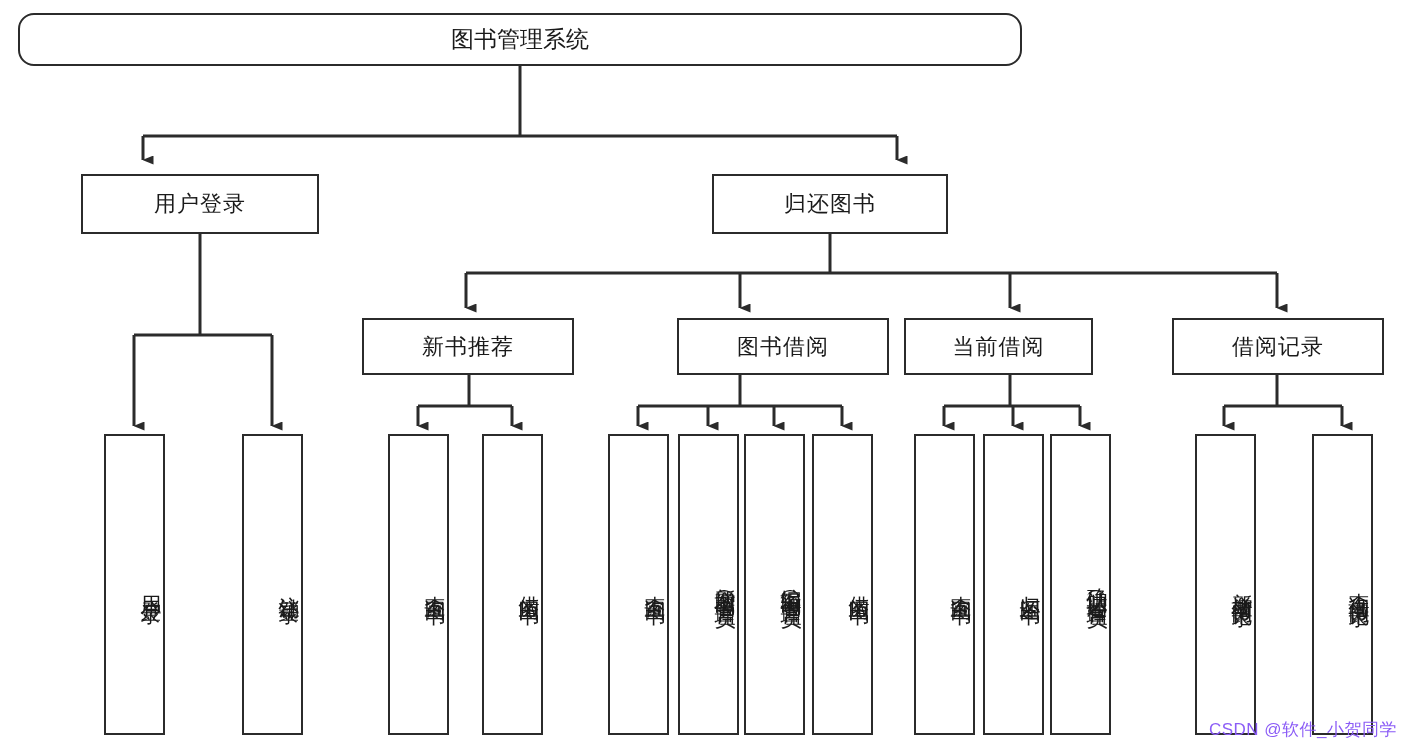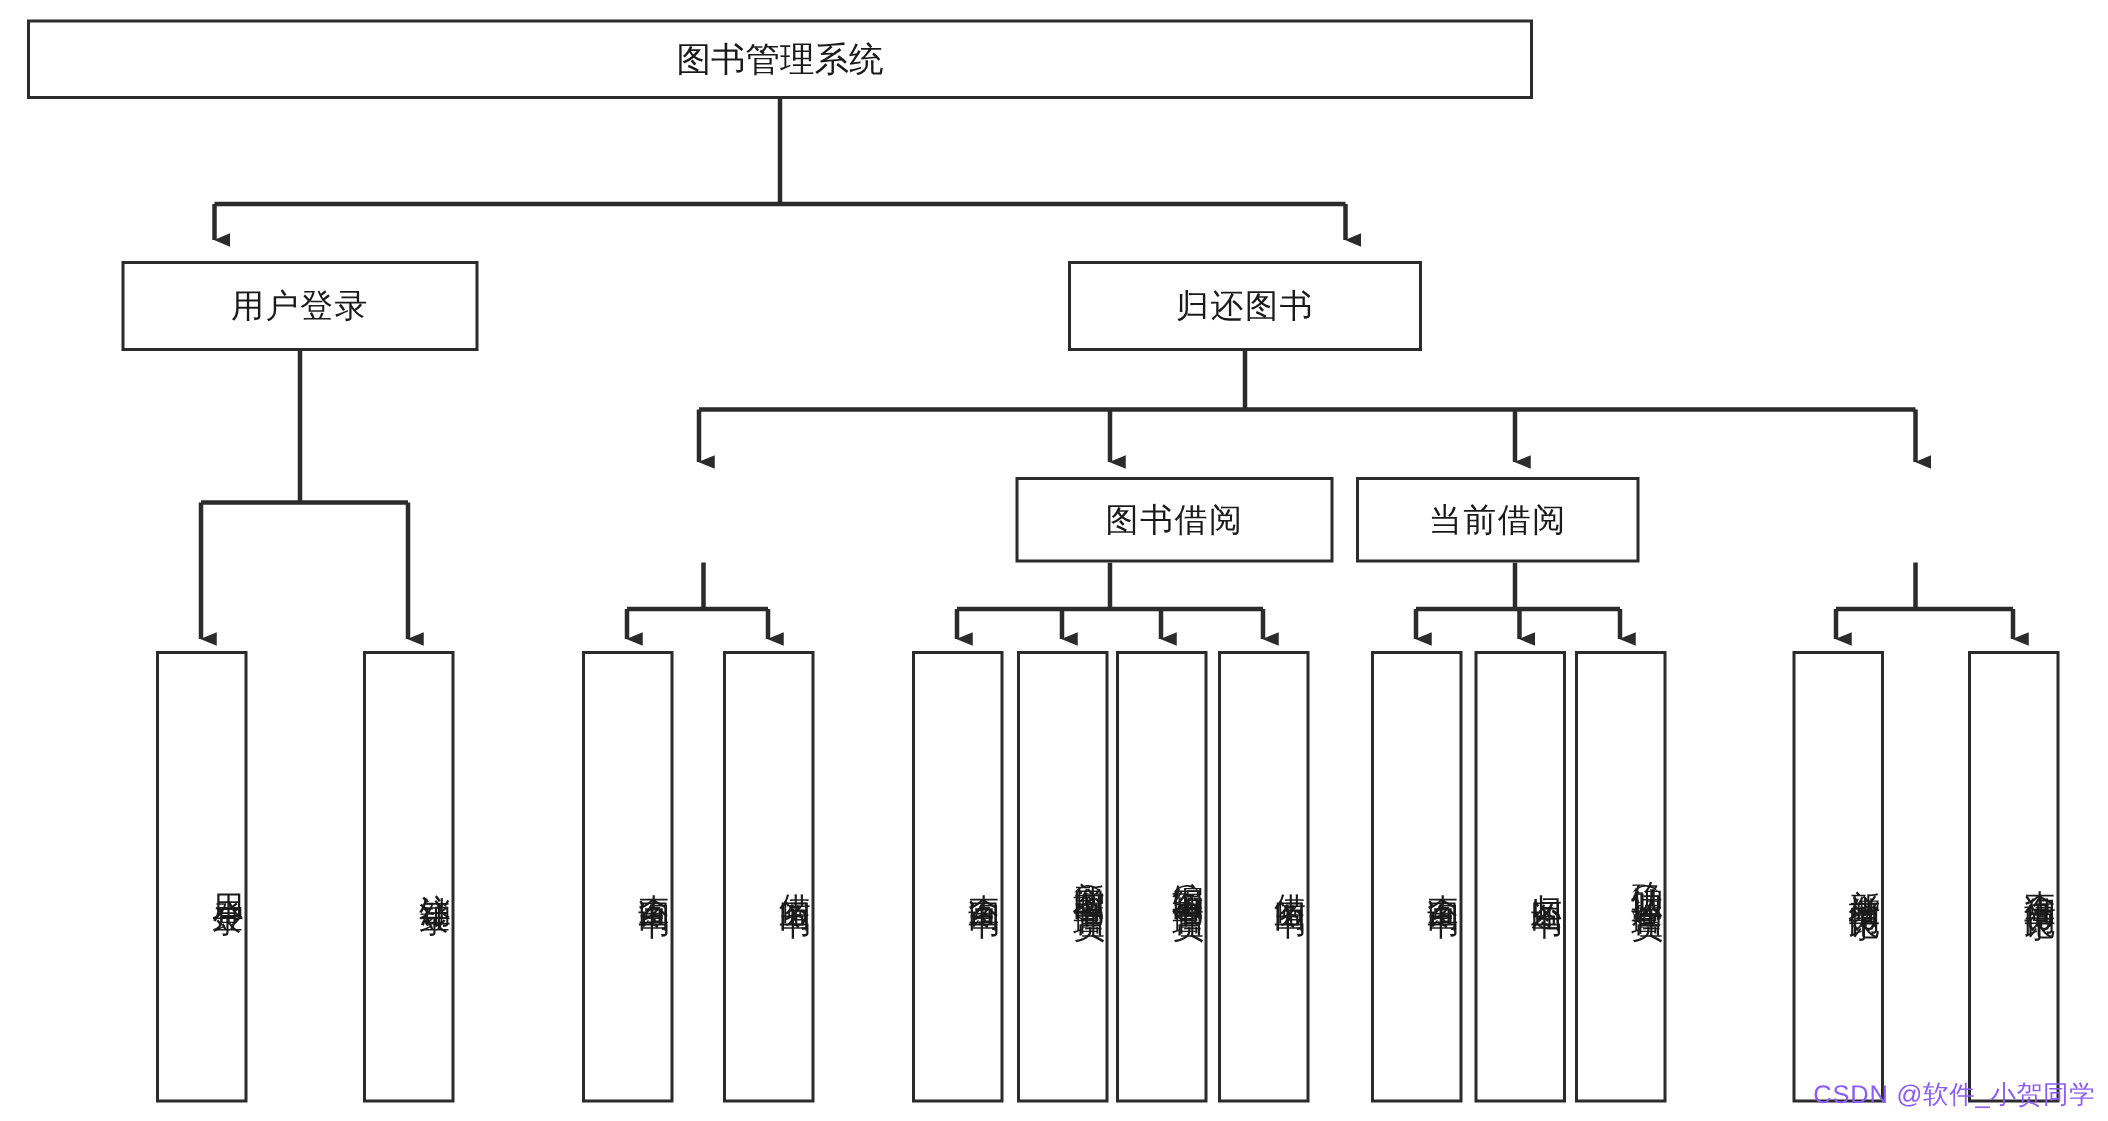--- a/index.html
+++ b/index.html
@@ -69,36 +69,42 @@
       <path d="M1013,406 L1013,426" marker-end="url(#ah)"></path>
       <path d="M1080,406 L1080,426" marker-end="url(#ah)"></path>
 
       <path d="M1277,375 L1277,406"></path>
       <path d="M1224,406 L1342,406"></path>
       <path d="M1224,406 L1224,426" marker-end="url(#ah)"></path>
       <path d="M1342,406 L1342,426" marker-end="url(#ah)"></path>
     </g>
   </svg>
 
-  <div class="node root" style="left:18px;top:13px;width:1004px;height:53px;">
+  <div class="node root" style="left:18px;top:13px;width:1004px;height:53px;border-radius:16px;">
     <span>图书管理系统</span>
   </div>
 
   <div class="node h" style="left:81px;top:174px;width:238px;height:60px;">
     <span>用户登录</span>
   </div>
   <div class="node h" style="left:712px;top:174px;width:236px;height:60px;">
     <span>归还图书</span>
   </div>
 
+  <div class="node h" style="left:362px;top:318px;width:212px;height:57px;">
+    <span>新书推荐</span>
+  </div>
   <div class="node h" style="left:634px;top:318px;width:212px;height:57px;margin-left:43px;">
     <span>图书借阅</span>
   </div>
   <div class="node h" style="left:904px;top:318px;width:189px;height:57px;">
     <span>当前借阅</span>
+  </div>
+  <div class="node h" style="left:1172px;top:318px;width:212px;height:57px;">
+    <span>借阅记录</span>
   </div>
 
   <div class="node leaf" style="left:104px;top:434px;width:61px;height:301px;">
     <span>用户登录</span>
   </div>
   <div class="node leaf" style="left:242px;top:434px;width:61px;height:301px;">
     <span>注销登录</span>
   </div>
 
   <div class="node leaf" style="left:388px;top:434px;width:61px;height:301px;">

